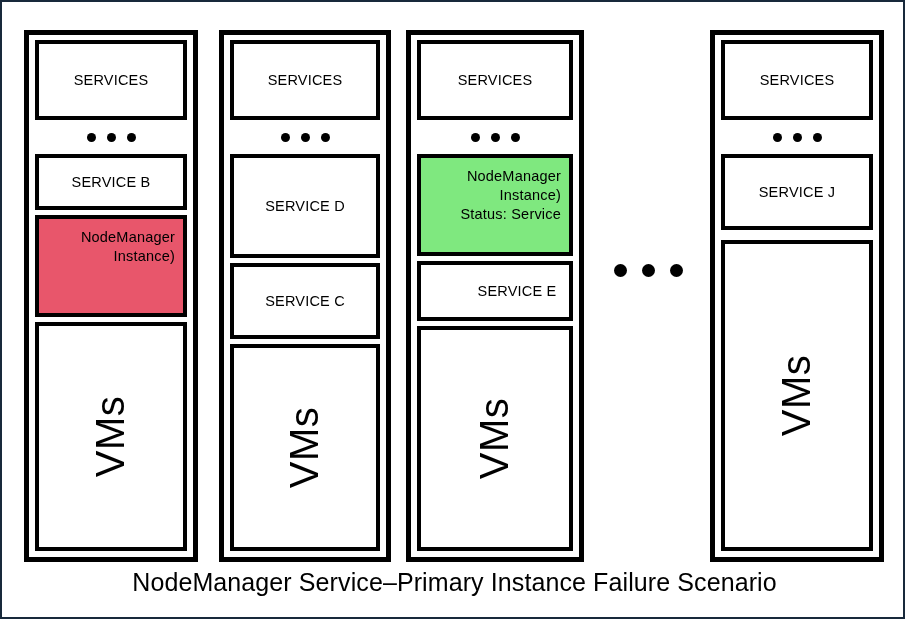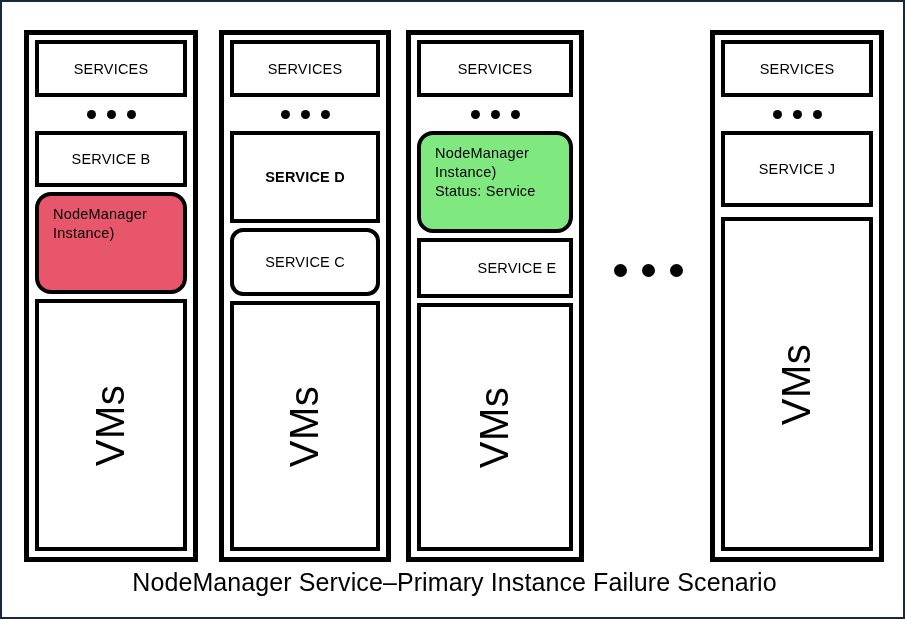--- a/index.html
+++ b/index.html
@@ -78,48 +78,47 @@
     border-radius: 50%;
     background: #000000;
   }
 
   
   .gap-xs { height: 5px; flex: none; }
 
   
   .box.status {
     display: block;
-    text-align: left;
-    padding: 9px 16px 0 14px;
+    text-align: right;
+    padding: 9px 8px 0 14px;
     font-size: 14.5px;
     line-height: 1.30;
-    border-radius: 16px;
   }
   .box.status .ln { display: block; white-space: nowrap; }
 
   
   .box.vms {
     flex: 1 1 auto;
     position: relative;
     overflow: hidden;
   }
   .vms-label {
     transform: rotate(-90deg);
     font-size: 40px;
     letter-spacing: 0.5px;
     color: #000000;
     white-space: nowrap;
   }
 
   
-  .h-services { height: 57px; }
+  .h-services { height: 80px; }
   .h-svc-b    { height: 56px; }
   .h-status   { height: 102px; }
-  .h-svc-d    { height: 92px; font-weight: bold; }
-  .h-svc-c    { height: 68px; border-radius: 13px; }
+  .h-svc-d    { height: 104px; }
+  .h-svc-c    { height: 76px; }
   .h-svc-e    { height: 60px; padding-left: 44px; }
   .h-svc-j    { height: 76px; }
   .h-svc-t    { height: 62px; }
 
   
   .rack-ellipsis {
     position: absolute;
     left: 612px;
     top: 262px;
     display: flex;

